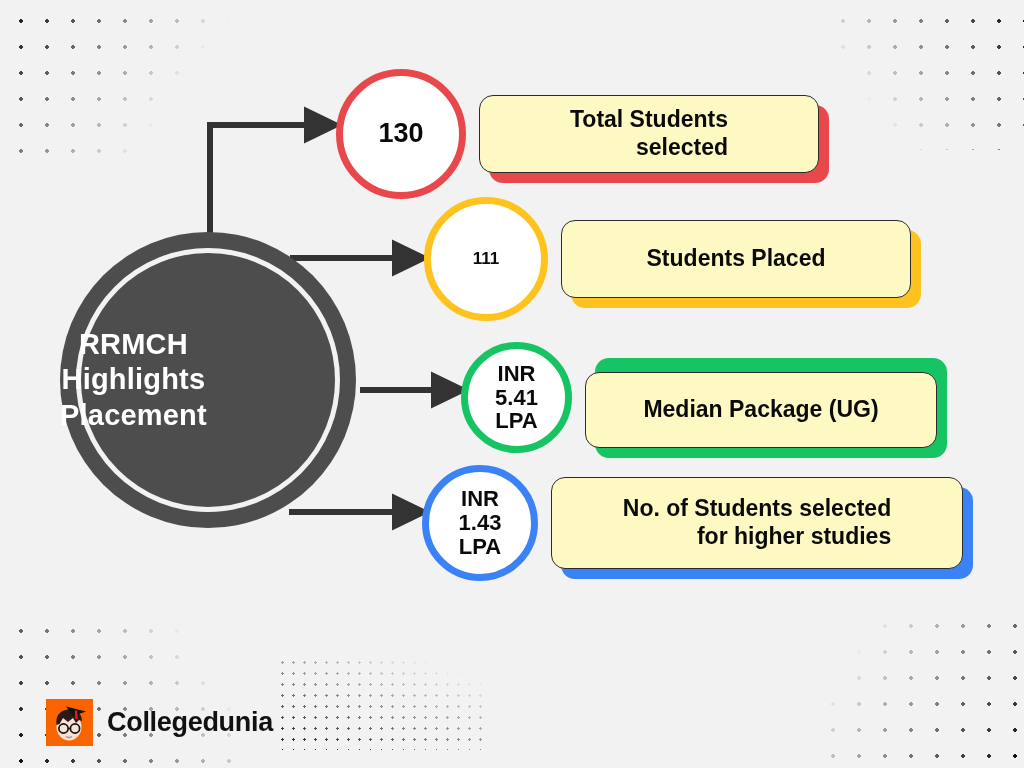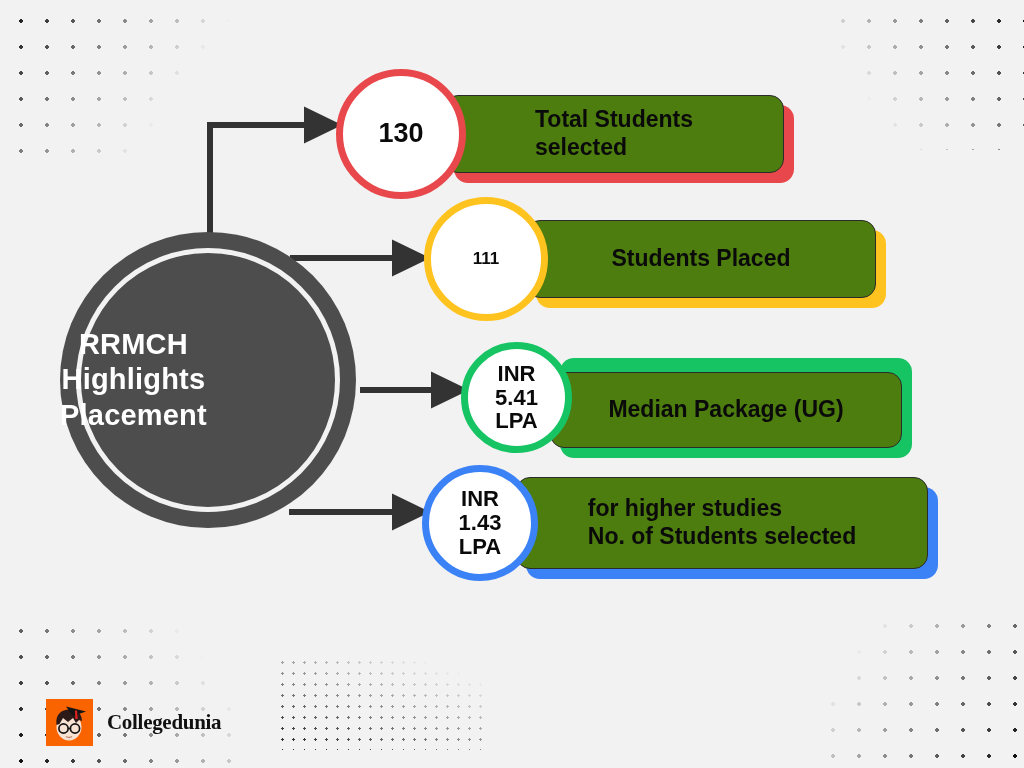--- a/index.html
+++ b/index.html
@@ -65,38 +65,38 @@
   #hub .hub-text{
     position:relative;z-index:2;
     color:#FFFFFF;font-weight:bold;font-size:29px;line-height:1.22;
     text-align:center;letter-spacing:.2px;
   }
 
   
   #connectors{position:absolute;left:0;top:0;width:1024px;height:768px;}
 
   
-  .row{position:absolute;display:flex;align-items:center;}
+  .row{position:absolute;display:flex;align-items:center;gap:35px;}
   .badge{
     position:relative;z-index:3;
     border-radius:50%;background:#FFFFFF;
     display:flex;align-items:center;justify-content:center;
     text-align:center;color:#0A0A0A;font-weight:bold;box-sizing:border-box;
   }
   .badge .num{line-height:1.08;}
   .pill-wrap{position:relative;margin-left:-22px;}
   .pill-shadow{
     position:absolute;left:10px;top:10px;width:100%;height:100%;
     border-radius:14px;z-index:1;
   }
   .pill{
     position:relative;z-index:2;
-    background:#4d7c0f;border:1.6px solid #2B2B2B;border-radius:14px;
+    background:#fef9c3;border:1.6px solid #2B2B2B;border-radius:14px;
     display:flex;align-items:center;justify-content:center;
-    box-sizing:border-box;text-align:left;
+    box-sizing:border-box;text-align:right;
     color:#0A0A0A;font-weight:bold;line-height:1.2;
   }
 
   
   #row-1{left:336px;top:69px;}
   #row-1 .badge{width:130px;height:130px;border:7px solid #E8484B;font-size:27px;}
   #row-1 .pill{width:340px;height:78px;padding:0 14px;font-size:23px;}
   #row-1 .pill-shadow{background:#E8484B;}
 
   #row-2{left:424px;top:197px;}
@@ -110,21 +110,21 @@
   #row-3 .pill-shadow{background:#16C464;}
 
   #row-4{left:422px;top:465px;}
   #row-4 .badge{width:116px;height:116px;border:7px solid #3B82F6;font-size:22px;}
   #row-4 .pill{width:412px;height:92px;padding:0 18px;font-size:23px;}
   #row-4 .pill-shadow{background:#3B82F6;}
 
   
   #footer{position:absolute;left:46px;top:699px;display:flex;align-items:center;gap:14px;}
   #logo-mark{width:47px;height:47px;background:#FA6400;position:relative;overflow:hidden;}
-  #logo-text{font-size:21px;font-weight:bold;color:#111;letter-spacing:-.3px;font-family:Liberation Serif, serif;}
+  #logo-text{font-size:27px;font-weight:bold;color:#111;letter-spacing:-.3px;}
 </style>
 </head>
 <body>
 
 <div id="stage">
 
   <div class="dotfield dot-tl"></div>
   <div class="dotfield dot-tr"></div>
   <div class="dotfield dot-bl"></div>
   <div class="dotfield dot-br"></div>
@@ -198,22 +198,22 @@
       <div class="num">
         <div>INR</div>
         <div>1.43</div>
         <div>LPA</div>
       </div>
     </div>
     <div class="pill-wrap">
       <div class="pill-shadow"></div>
       <div class="pill">
         <div>
+          <div>No. of Students selected</div>
           <div>for higher studies</div>
-          <div>No. of Students selected</div>
         </div>
       </div>
     </div>
   </div>
 
   <div id="footer">
     <div id="logo-mark">
       <svg viewBox="0 0 47 47" width="47" height="47" xmlns="http://www.w3.org/2000/svg">
 
         <ellipse cx="23" cy="28" rx="12.5" ry="13.5" fill="#F7E2D3"></ellipse>

